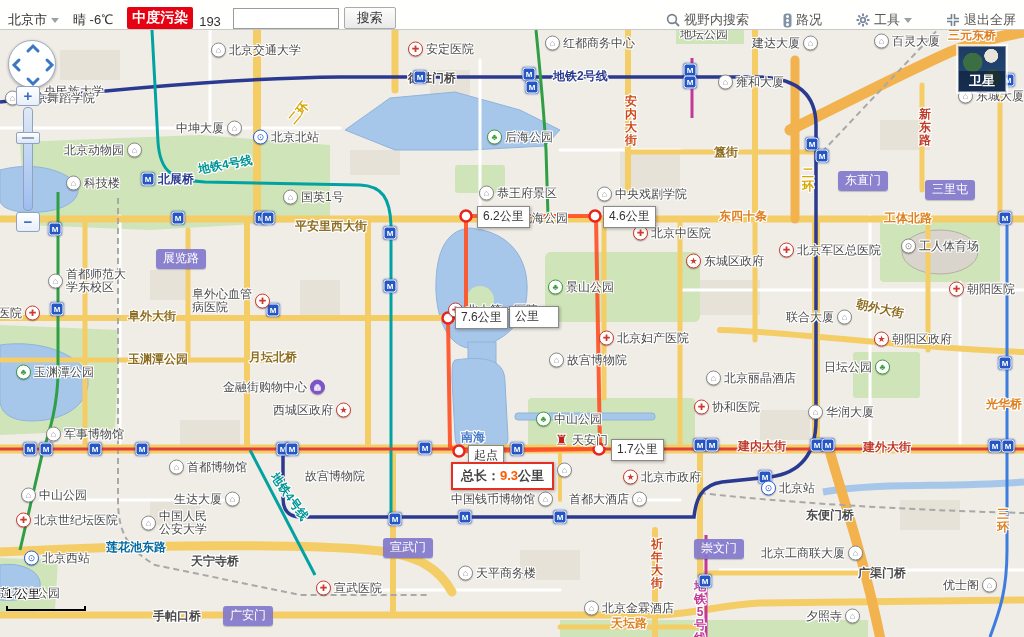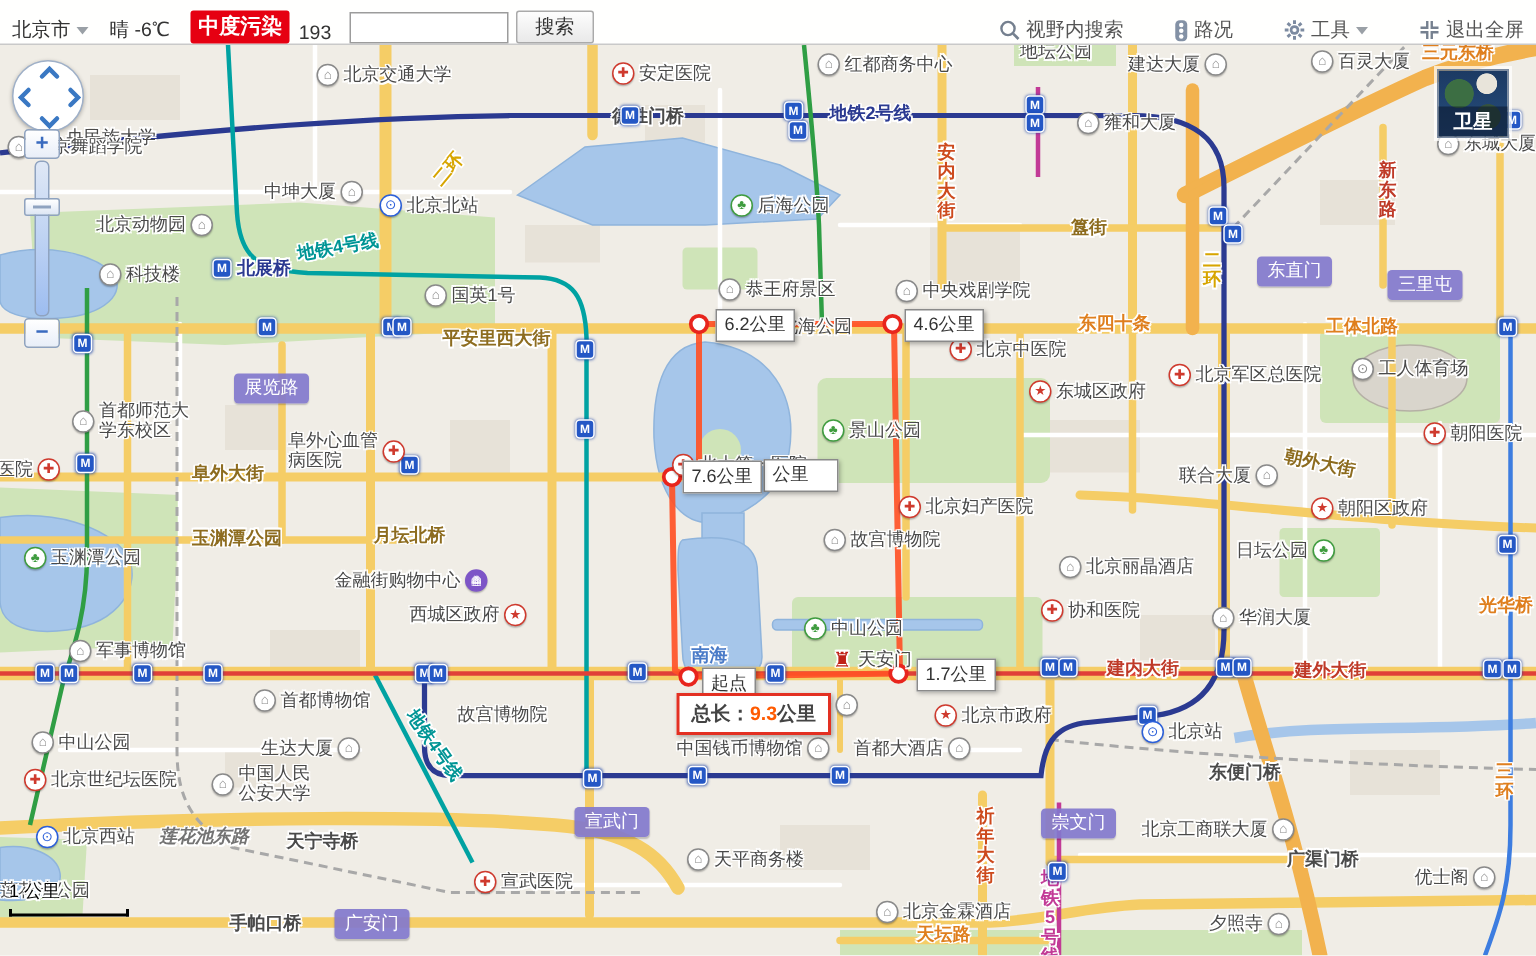--- a/index.html
+++ b/index.html
@@ -269,21 +269,21 @@
         <div class="poi halo" style="left: 316px; top: 558px;"><span class="picon" style="border-color: rgb(207, 58, 46); color: rgb(207, 58, 46);">✚</span><span>宣武医院</span></div>
         <div class="poi halo" style="left: 458px; top: 543px;"><span class="picon" style="border-color: rgb(138, 138, 138); color: rgb(138, 138, 138);">⌂</span><span>天平商务楼</span></div>
         <div class="poi halo" style="left: 584px; top: 578px;"><span class="picon" style="border-color: rgb(138, 138, 138); color: rgb(138, 138, 138);">⌂</span><span>北京金霖酒店</span></div>
         <div class="poi halo" style="left: 761px; top: 523px;"><span>北京工商联大厦</span><span class="picon" style="border-color: rgb(138, 138, 138); color: rgb(138, 138, 138);">⌂</span></div>
         <div class="poi halo" style="left: 943px; top: 555px;"><span>优士阁</span><span class="picon" style="border-color: rgb(138, 138, 138); color: rgb(138, 138, 138);">⌂</span></div>
         <div class="poi halo" style="left: 806px; top: 586px;"><span>夕照寺</span><span class="picon" style="border-color: rgb(138, 138, 138); color: rgb(138, 138, 138);">⌂</span></div>
         <div class="roadlbl halo" style="left: 295px; top: 196px; color: rgb(141, 108, 31);">平安里西大街</div>
         <div class="roadlbl halo" style="left: 128px; top: 286px; color: rgb(141, 108, 31);">阜外大街</div>
         <div class="roadlbl halo" style="left: 128px; top: 329px; color: rgb(141, 108, 31);">玉渊潭公园</div>
         <div class="roadlbl halo" style="left: 249px; top: 327px; color: rgb(141, 108, 31);">月坛北桥</div>
-        <div class="roadlbl halo" style="left: 106px; top: 528px; color: #737373; font-style: italic;">莲花池东路</div>
+        <div class="roadlbl halo" style="left: 106px; top: 517px; color: #0369a1;">莲花池东路</div>
         <div class="roadlbl halo" style="left: 408px; top: 48px; color: rgb(74, 74, 74);">德胜门桥</div>
         <div class="roadlbl halo" style="left: 714px; top: 122px; color: rgb(141, 108, 31);">簋街</div>
         <div class="roadlbl halo" style="left: 719px; top: 186px; color: rgb(223, 127, 30);">东四十条</div>
         <div class="roadlbl halo" style="left: 884px; top: 188px; color: rgb(223, 127, 30);">工体北路</div>
         <div class="roadlbl halo" style="left: 856px; top: 279px; color: rgb(141, 108, 31); transform: translateY(-50%) rotate(12deg);">朝外大街</div>
         <div class="roadlbl halo" style="left: 738px; top: 416px; color: rgb(191, 58, 40);">建内大街</div>
         <div class="roadlbl halo" style="left: 863px; top: 417px; color: rgb(191, 58, 40);">建外大街</div>
         <div class="roadlbl halo" style="left: 986px; top: 374px; color: rgb(223, 127, 30);">光华桥</div>
         <div class="roadlbl halo" style="left: 806px; top: 485px; color: rgb(74, 74, 74);">东便门桥</div>
         <div class="roadlbl halo" style="left: 191px; top: 531px; color: rgb(74, 74, 74);">天宁寺桥</div>

